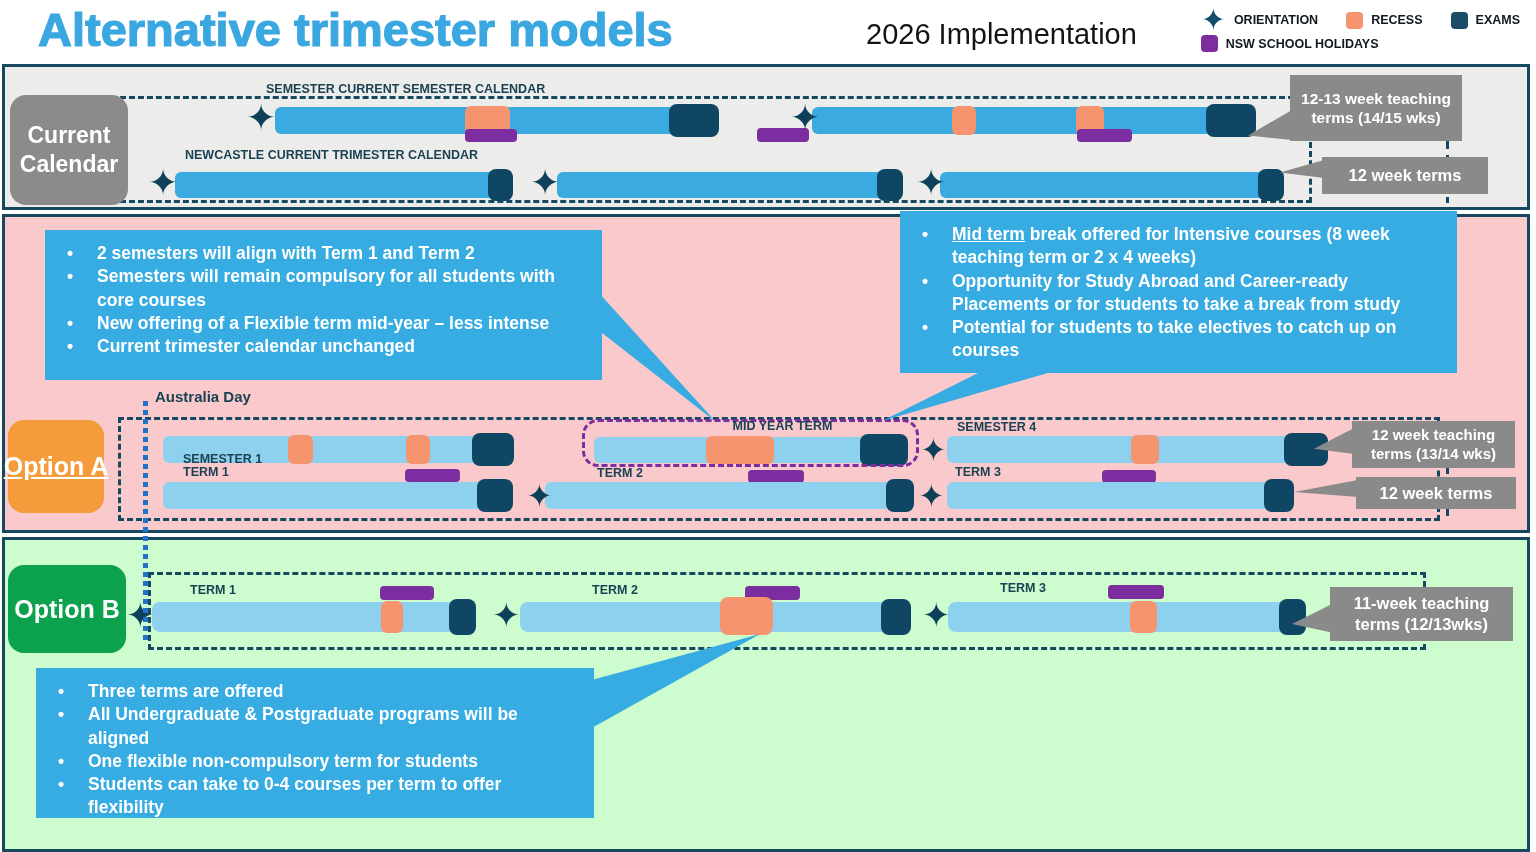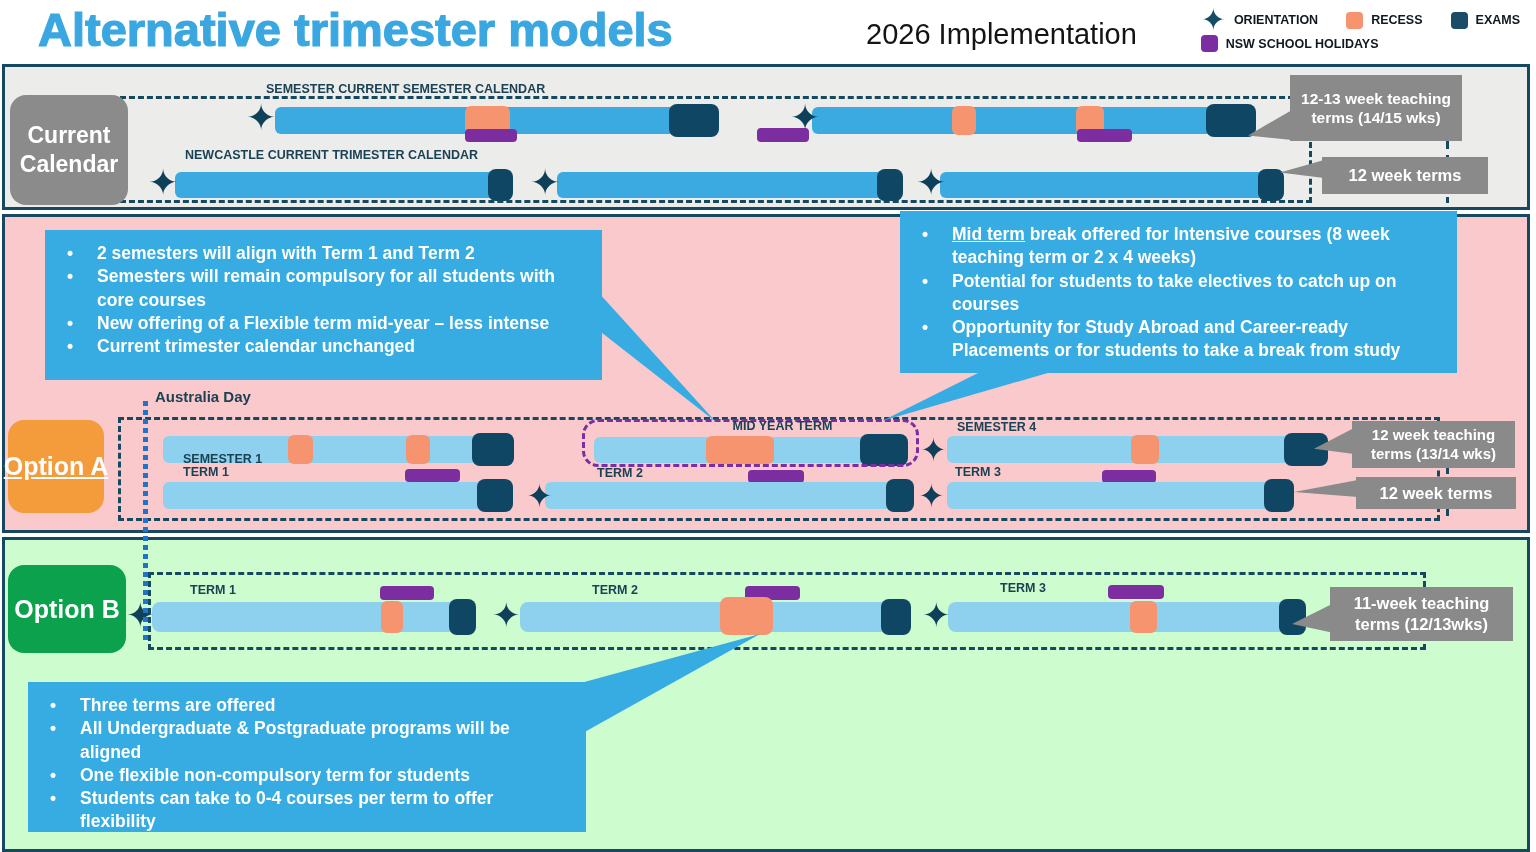--- a/index.html
+++ b/index.html
@@ -132,22 +132,22 @@
     <ul>
       <li>2 semesters will align with Term 1 and Term 2</li>
       <li>Semesters will remain compulsory for all students with core courses</li>
       <li>New offering of a Flexible term mid-year – less intense</li>
       <li>Current trimester calendar unchanged</li>
     </ul>
   </div>
   <div class="bluebox" style="left:900px;top:211px;width:557px;height:162px;box-sizing:border-box;">
     <ul>
       <li><span style="text-decoration:underline;">Mid term</span><span> break offered for Intensive courses (8 week teaching term or 2 x 4 weeks)</span></li>
+      <li>Opportunity for Study Abroad and Career-ready Placements or for students to take a break from study</li>
       <li>Potential for students to take electives to catch up on courses</li>
-      <li>Opportunity for Study Abroad and Career-ready Placements or for students to take a break from study</li>
     </ul>
   </div>
 
   <div class="tl-label" style="left:155px;top:388px;font-size:15px;">Australia Day</div>
   <div class="abs" style="left:143px;top:401px;width:5px;height:241px;background:repeating-linear-gradient(to bottom,var(--dotblue) 0 5px,transparent 5px 9px);z-index:9;"></div>
 
   <div class="dashedbox" style="left:118px;top:417px;width:1322px;height:104px;"></div>
 
   <div class="side-btn" style="left:8px;top:420px;width:96px;height:93px;background:var(--orange);font-size:25px;white-space:nowrap;text-decoration:underline;">Option A</div>
 
@@ -221,21 +221,21 @@
   <div class="purpleblk" style="left:1108px;top:585px;width:56px;height:14px;"></div>
   <div class="bar bar-light" style="left:948px;top:602px;width:357px;height:30px;border-radius:8px;">
     <span class="recess" style="left:182px;width:27px;"></span>
     <span class="exams" style="width:27px;"></span>
   </div>
 
   <div class="tail" style="left:1292px;top:603px;width:42px;height:30px;clip-path:polygon(100% 0,100% 100%,0 70%);"></div>
   <div class="callout" style="left:1330px;top:587px;width:183px;height:54px;font-size:16.5px;padding:0 6px;box-sizing:border-box;">11-week teaching terms (12/13wks)</div>
 
   <div class="bluetail" style="left:556px;top:634px;width:204px;height:114px;clip-path:polygon(0 49%,0 100%,100% 0);"></div>
-  <div class="bluebox" style="left:28px;top:668px;width:558px;height:150px;box-sizing:border-box;margin-top:14px;">
+  <div class="bluebox" style="left:36px;top:668px;width:558px;height:150px;box-sizing:border-box;">
     <ul>
       <li>Three terms are offered</li>
       <li>All Undergraduate &amp; Postgraduate programs will be aligned</li>
       <li>One flexible non-compulsory term for students</li>
       <li>Students can take to 0-4 courses per term to offer flexibility</li>
     </ul>
   </div>
 
 </div>
 

